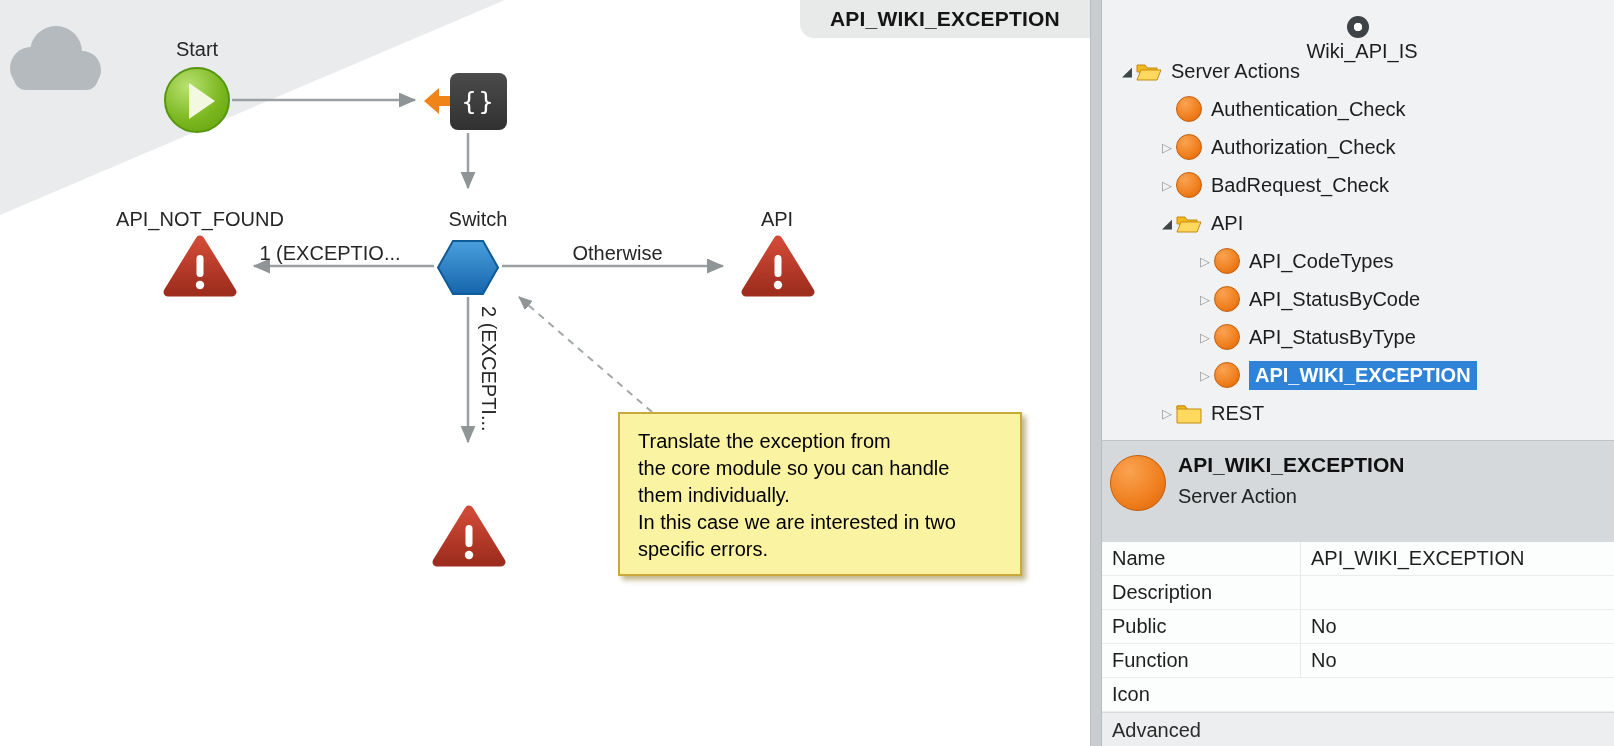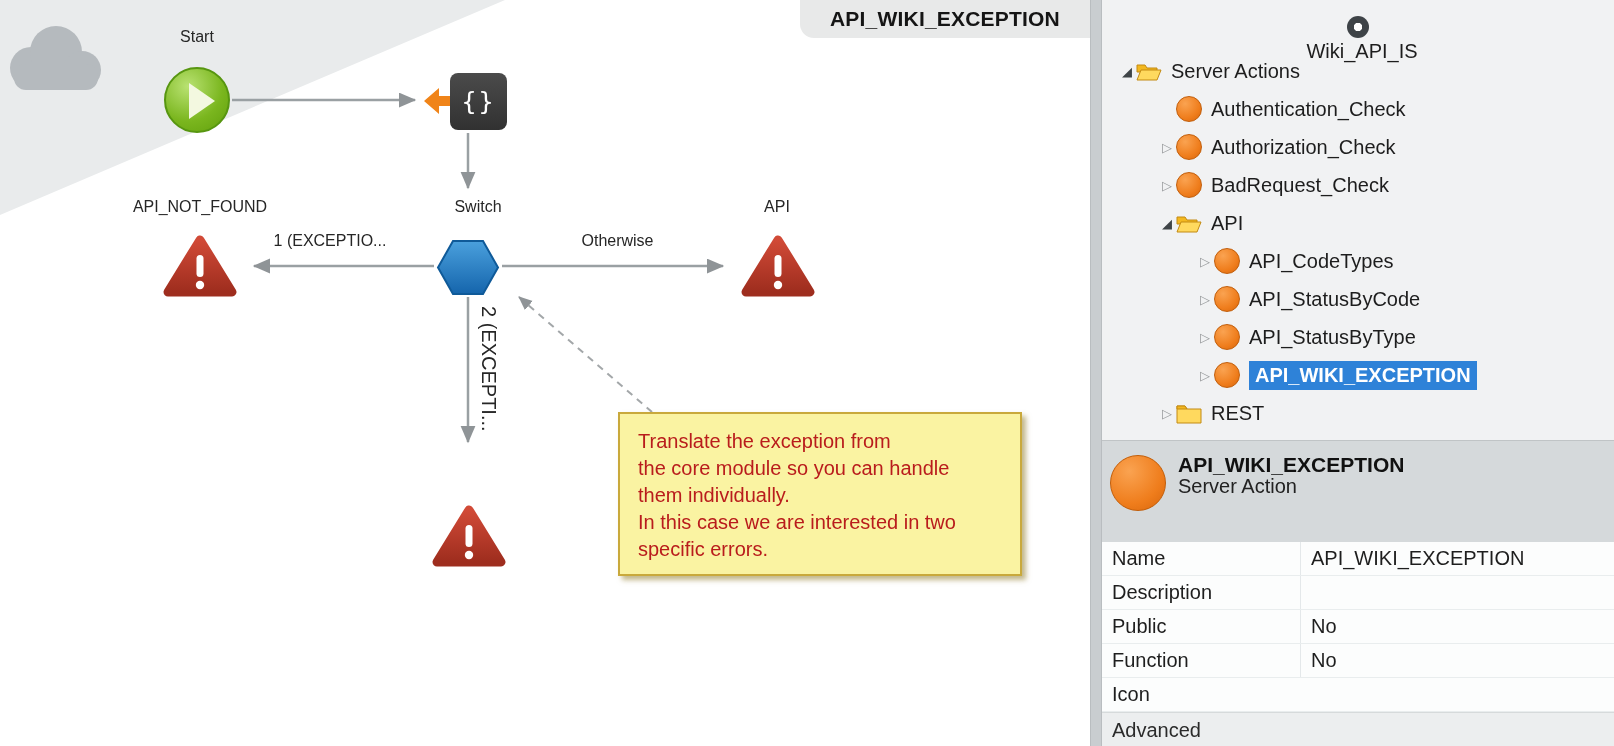--- a/index.html
+++ b/index.html
@@ -10,38 +10,38 @@
   }
   
   .canvas{position:absolute;left:0;top:0;width:1090px;height:746px;background:#fff;overflow:hidden;}
   .wedge{position:absolute;left:0;top:0;width:520px;height:230px;
     background:#e9ebec;clip-path:polygon(0 0,505px 0,0 215px);}
   .cloud{position:absolute;left:4px;top:20px;}
   .tab{position:absolute;top:0;left:800px;width:290px;height:38px;background:#e8e9e9;
     border-bottom-left-radius:14px;display:flex;align-items:center;justify-content:center;
     font-weight:bold;font-size:21px;color:#151515;letter-spacing:.2px;}
   svg.overlay{position:absolute;left:0;top:0;}
-  .node-label{position:absolute;font-size:16px;color:#262626;text-align:center;white-space:nowrap;}
+  .node-label{position:absolute;font-size:20px;color:#262626;text-align:center;white-space:nowrap;margin-top:10px;}
   .vlabel{position:absolute;left:500px;top:306px;font-size:20px;color:#262626;white-space:nowrap;
     transform:rotate(90deg);transform-origin:0 0;}
   .start-node{position:absolute;left:164px;top:67px;width:66px;height:66px;border-radius:50%;
     background:radial-gradient(circle at 35% 28%,#b9e272,#7ab61e 58%,#61a00c);
     border:2px solid #579610;box-sizing:border-box;}
   .start-node .play{position:absolute;left:23px;top:14px;width:0;height:0;
     border-top:18px solid transparent;border-bottom:18px solid transparent;
     border-left:26px solid #f3f8e0;}
   .e2j-box{position:absolute;left:450px;top:73px;width:57px;height:57px;border-radius:8px;
     background:linear-gradient(#4b4b4b,#313131);display:flex;align-items:center;justify-content:center;}
   .e2j-box .braces{font-family:"DejaVu Sans Mono","Liberation Mono",monospace;font-size:25px;color:#fff;letter-spacing:2px;}
   .e2j-arrow{position:absolute;left:423px;top:86px;}
   .hex{position:absolute;left:436px;top:239px;}
   .warn{position:absolute;}
   .note{position:absolute;left:618px;top:412px;width:404px;height:164px;box-sizing:border-box;
     background:#faf3a2;border:2px solid #c9a93c;box-shadow:4px 4px 5px rgba(145,125,45,.55);
-    padding:14px 18px;font-size:20px;line-height:27px;color:#b91c1c;white-space:pre-line;}
+    padding:14px 18px;font-size:20px;line-height:27px;color:#000000;white-space:pre-line;}
   
   .splitter{position:absolute;left:1090px;top:0;width:12px;height:746px;background:#c9cdd0;
     border-left:1px solid #b9bdc0;border-right:1px solid #b9bdc0;box-sizing:border-box;}
   
   .rpanel{position:absolute;left:1102px;top:0;width:512px;height:746px;background:#f1f2f3;}
   .tree{position:absolute;left:0;top:0;width:512px;height:440px;padding-top:14px;box-sizing:border-box;}
   .trow{height:38px;display:flex;align-items:center;font-size:20px;color:#1d1d1d;}
   .trow .exp{width:18px;flex:0 0 18px;text-align:center;}
   .exp.open{color:#3f4447;font-size:13px;}
   .exp.closed{color:#96999b;font-size:13px;}
@@ -56,21 +56,21 @@
     background:radial-gradient(circle at 34% 28%,#faa351,#ef7d1c 62%,#d7650b);
     border:1px solid #c25d08;box-sizing:border-box;}
   .tlabel{white-space:nowrap;}
   .tlabel.selected{background:#2e82d8;color:#fff;font-weight:bold;padding:3px 6px;}
   
   .dheader{position:absolute;left:0;top:440px;width:512px;height:102px;background:#d5d9db;
     border-top:1px solid #c0c4c6;box-sizing:border-box;}
   .dheader .big-icon{position:absolute;left:8px;top:14px;width:56px;height:56px;border-radius:50%;
     background:radial-gradient(circle at 34% 28%,#faa351,#ef7d1c 62%,#d7650b);border:1px solid #c25d08;box-sizing:border-box;}
   .dheader .title{position:absolute;left:76px;top:12px;font-size:21px;font-weight:bold;color:#111;}
-  .dheader .subtitle{position:absolute;left:76px;top:34px;font-size:20px;color:#222;}
+  .dheader .subtitle{position:absolute;left:76px;top:44px;font-size:20px;color:#222;}
   
   .props{position:absolute;left:0;top:542px;width:512px;height:204px;background:#fcfdfd;}
   .prow{display:grid;grid-template-columns:198px 1fr;height:34px;border-bottom:1px solid #e9edee;box-sizing:border-box;}
   .prow .plabel{padding-left:10px;display:flex;align-items:center;font-size:20px;color:#1e1e1e;background:#fcfdfd;}
   .prow .pvalue{padding-left:10px;display:flex;align-items:center;font-size:20px;color:#1e1e1e;
     border-left:1px solid #e4e8ea;box-sizing:border-box;gap:8px;}
   .mini-icon{width:20px;height:20px;border-radius:50%;flex:0 0 20px;
     background:radial-gradient(circle at 34% 28%,#faa351,#ef7d1c 62%,#d7650b);}
   .adv{height:35px;background:#eceeef;border-top:1px solid #d6dadb;display:flex;align-items:center;
     padding-left:10px;font-size:20px;color:#2b2b2b;box-sizing:border-box;}

